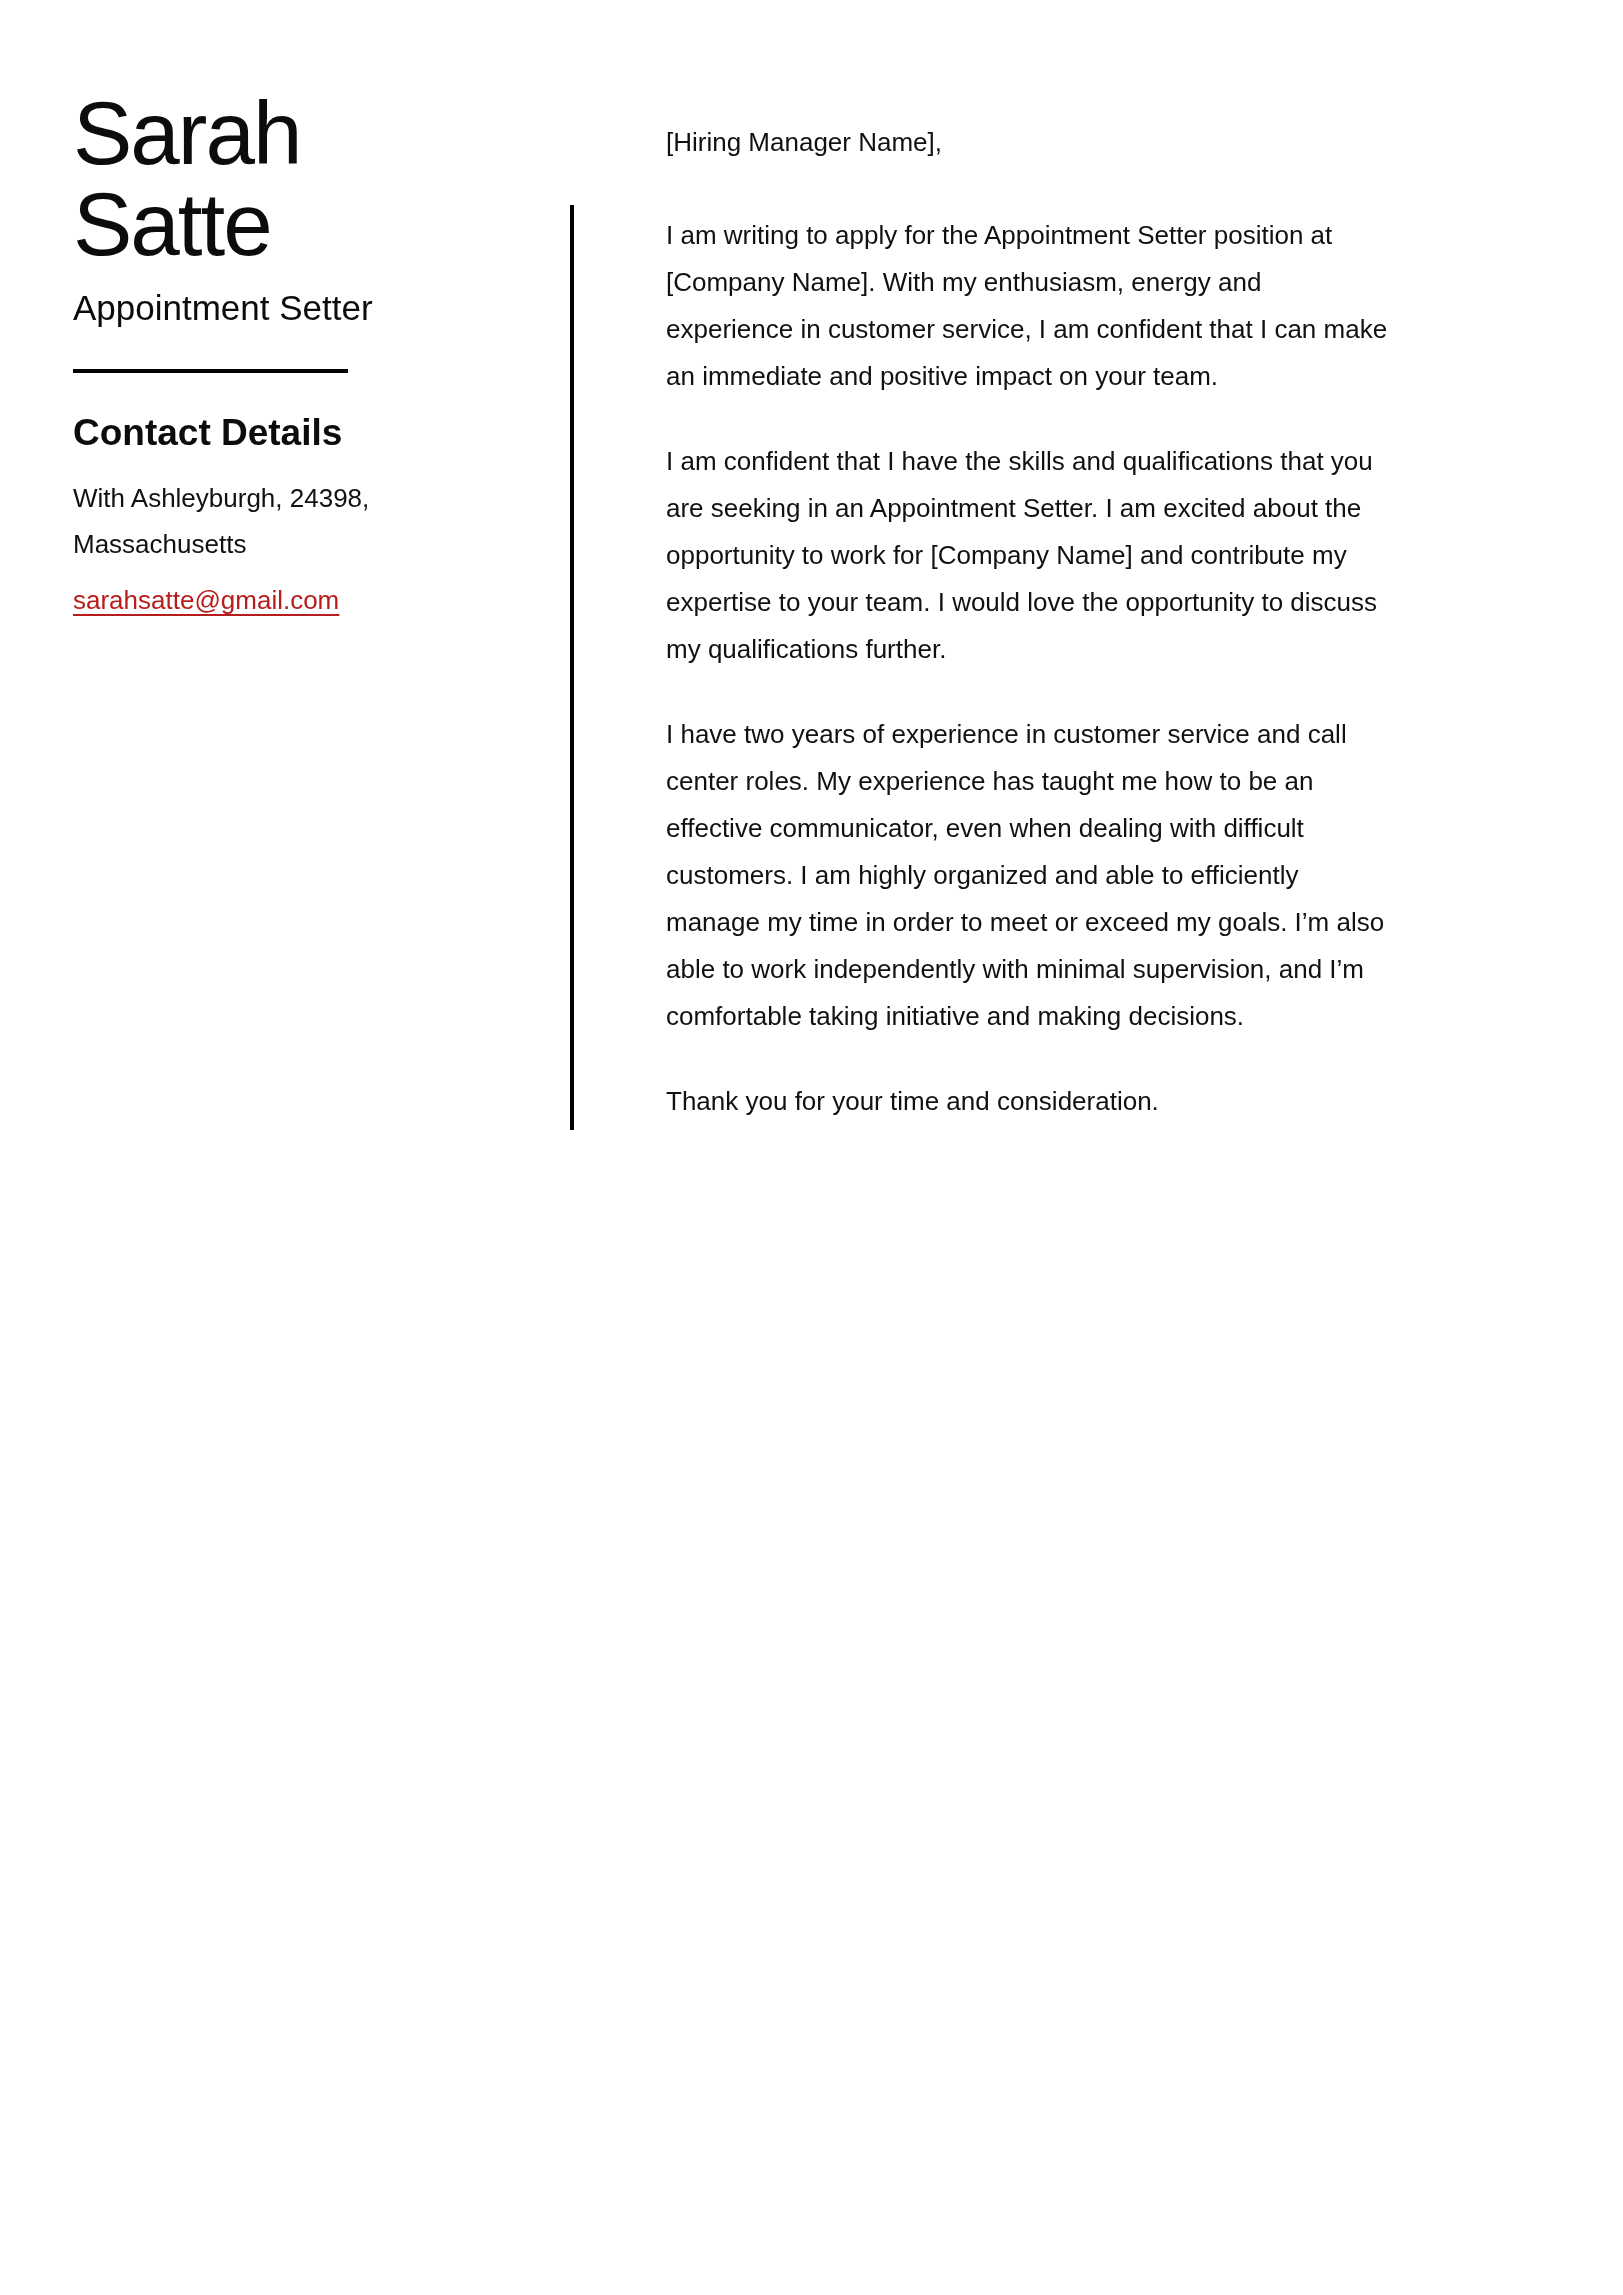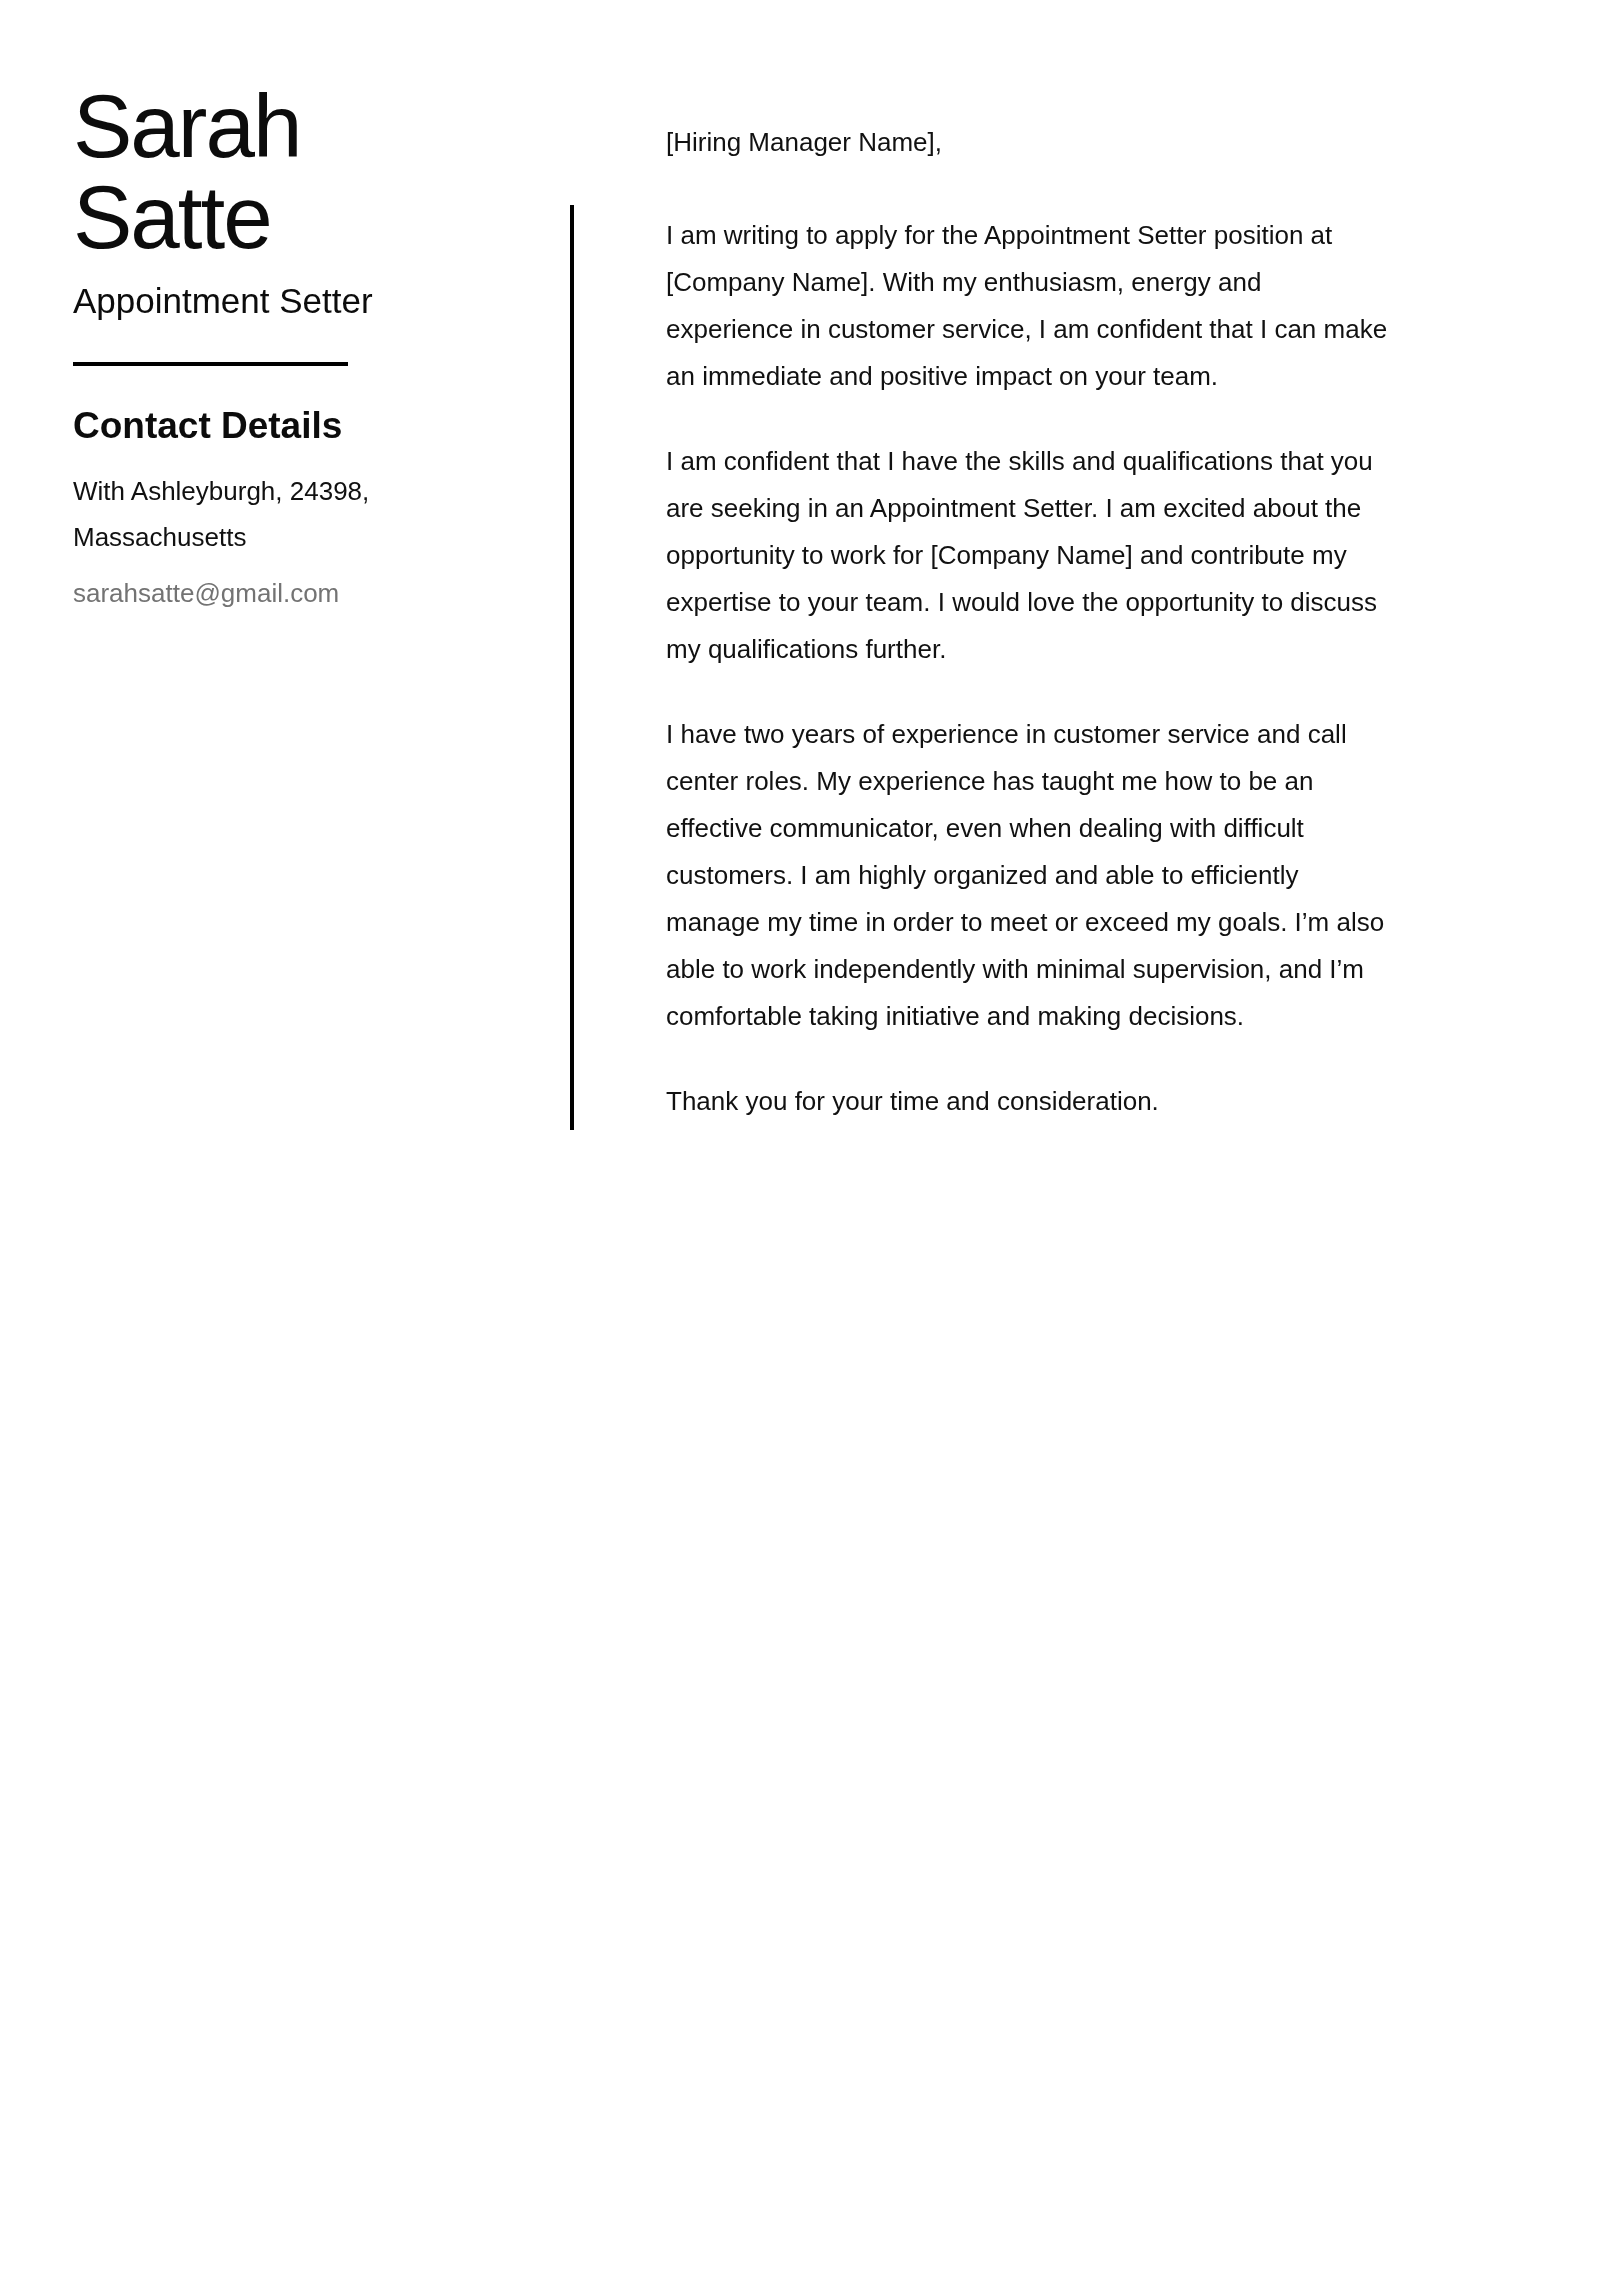--- a/index.html
+++ b/index.html
@@ -10,21 +10,21 @@
     color: #000000;
     font-family: "Liberation Sans", sans-serif;
     position: relative;
     overflow: hidden;
   }
 
   
   .sidebar {
     position: absolute;
     left: 73px;
-    top: 81px;
+    top: 88px;
     width: 445px;
   }
   .name-line {
     font-size: 89px;
     line-height: 91px;
     font-weight: 400;
     letter-spacing: -2px;
     color: #0c0c0c;
   }
   .job-title {
@@ -52,21 +52,22 @@
     margin: 0;
     font-size: 26px;
     line-height: 46px;
     white-space: pre-line;
     color: #111111;
   }
   .address { margin-top: 21px; }
   .phone   { margin-top: 6.5px; }
   .email   { margin-top: 10.5px; }
   .email a {
-    color: #737373;
+    color: #b91c1c;
+    text-decoration: underline;
     text-underline-offset: 5.2px;
     text-decoration-thickness: 2px;
     margin-top: 40px;
   }
 
   
   .letter {
     position: absolute;
     left: 570px;
     top: 119px;

